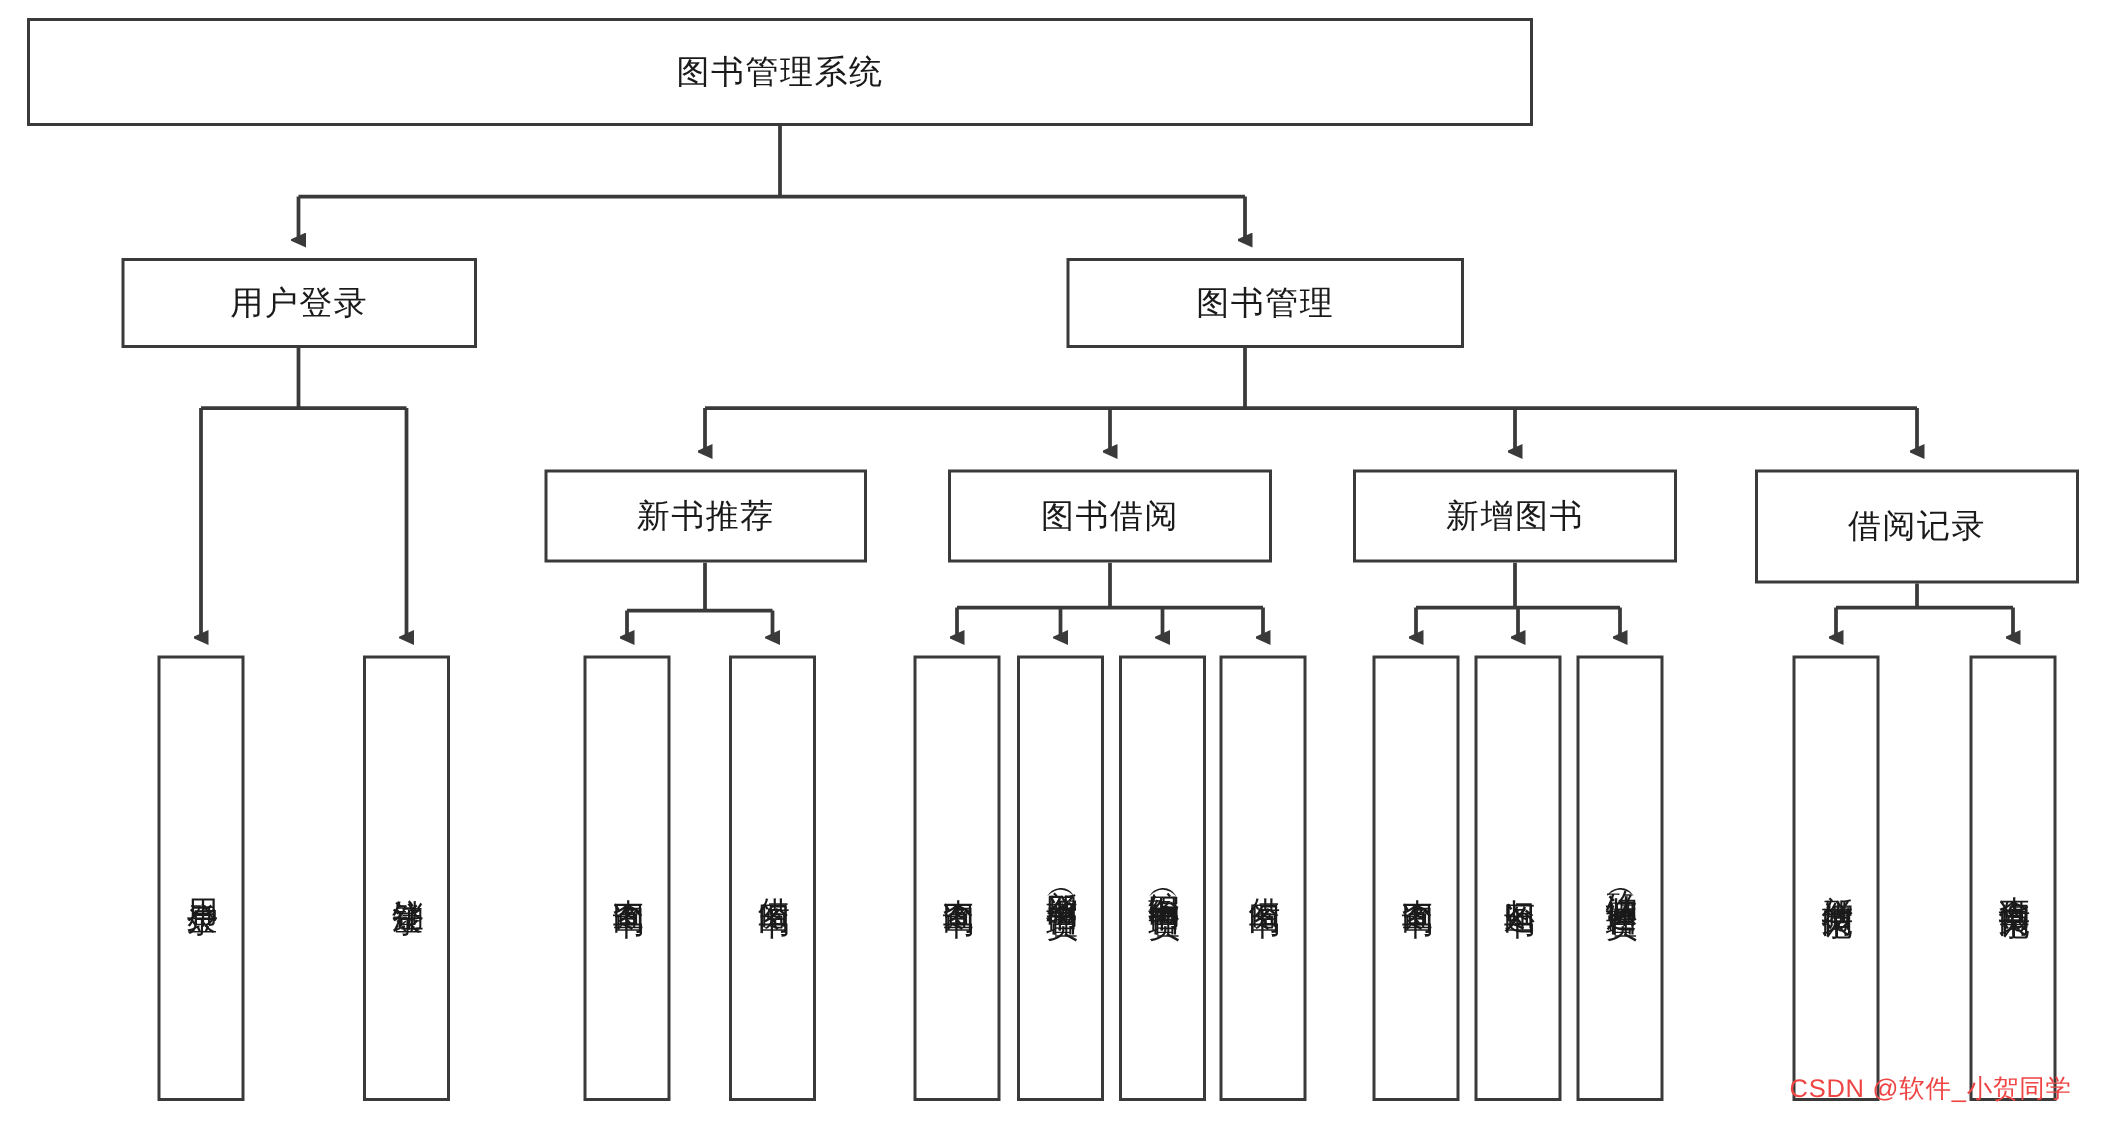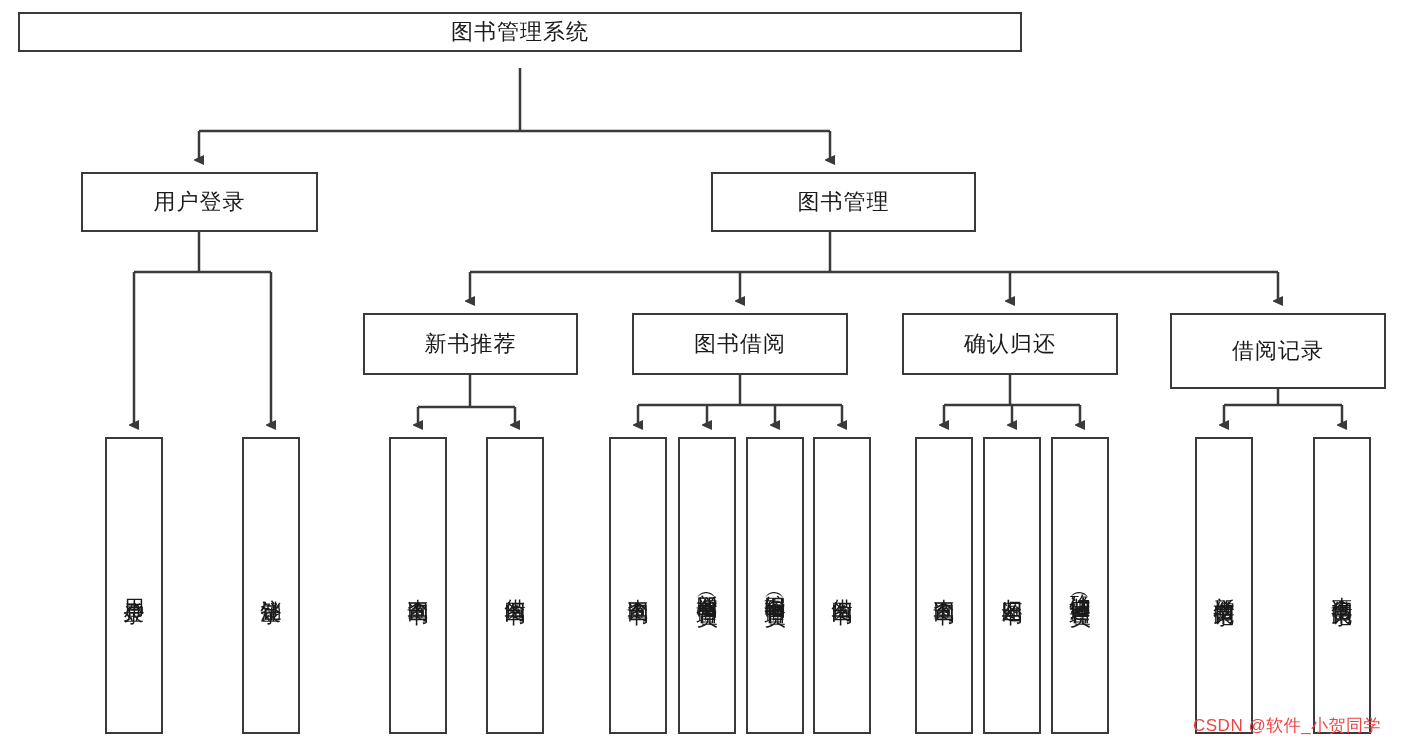--- a/index.html
+++ b/index.html
@@ -108,39 +108,39 @@
       <path d="M1012,405 L1012,425" marker-end="url(#arrow)"></path>
       <path d="M1080,405 L1080,425" marker-end="url(#arrow)"></path>
 
       <path d="M1278,375 L1278,405"></path>
       <path d="M1224,405 L1342,405"></path>
       <path d="M1224,405 L1224,425" marker-end="url(#arrow)"></path>
       <path d="M1342,405 L1342,425" marker-end="url(#arrow)"></path>
     </g>
   </svg>
 
-  <div class="node horiz" style="left:18px; top:12px; width:1004px; height:40px;">
+  <div class="node horiz" style="left:18px; top:12px; width:1004px; height:72px;">
     <span>图书管理系统</span>
   </div>
 
   <div class="node horiz" style="left:81px; top:172px; width:237px; height:60px;">
     <span>用户登录</span>
   </div>
   <div class="node horiz" style="left:711px; top:172px; width:265px; height:60px;">
     <span>图书管理</span>
   </div>
 
   <div class="node horiz" style="left:363px; top:313px; width:215px; height:62px;">
     <span>新书推荐</span>
   </div>
   <div class="node horiz" style="left:632px; top:313px; width:216px; height:62px;">
     <span>图书借阅</span>
   </div>
   <div class="node horiz" style="left:902px; top:313px; width:216px; height:62px;">
-    <span>确认归还</span>
+    <span>新增图书</span>
   </div>
   <div class="node horiz" style="left:1170px; top:313px; width:216px; height:76px;">
     <span>借阅记录</span>
   </div>
 
   <div class="node vert" style="left:105px; top:437px; width:58px; height:297px;">
     <span class="vtext">用户登录</span>
   </div>
   <div class="node vert" style="left:242px; top:437px; width:58px; height:297px;">
     <span class="vtext">注销登录</span>

